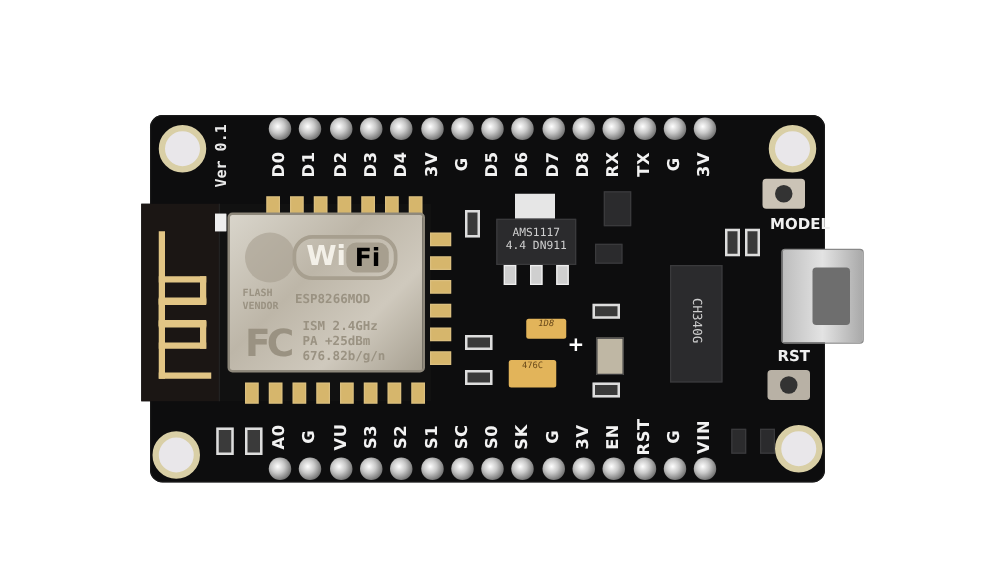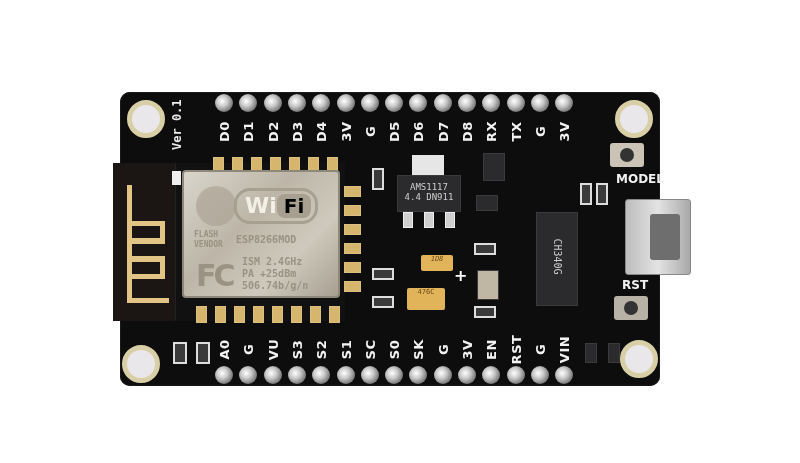--- a/index.html
+++ b/index.html
@@ -143,21 +143,21 @@
   <div class="wifi-logo">
     <span>Wi</span>
     <span class="fi">Fi</span>
   </div>
   <div class="shield-text" style="left:10px;top:58px;font-size:8px;">FLASH</div>
   <div class="shield-text" style="left:10px;top:68px;font-size:8px;">VENDOR</div>
   <div class="shield-text" style="left:52px;top:62px;">ESP8266MOD</div>
   <div class="fc-logo">FC</div>
   <div class="shield-text" style="left:58px;top:84px;">ISM 2.4GHz</div>
   <div class="shield-text" style="left:58px;top:96px;">PA +25dBm</div>
-  <div class="shield-text" style="left:58px;top:108px;">506.74b/g/n</div>
+  <div class="shield-text" style="left:58px;top:108px;">676.82b/g/n</div>
 </div>
 
 <div class="chip" style="left:412px;top:155px;width:32px;height:20px;background:#e6e6e6;border:none;"></div>
 <div class="chip" style="left:397px;top:175px;width:62px;height:35px;">
   <div style="margin-top:6px;">AMS1117</div>
   <div>4.4 DN911</div>
 </div>
 <div class="smd" style="left:403px;top:212px;width:8px;height:14px;"></div>
 <div class="smd" style="left:424px;top:212px;width:8px;height:14px;"></div>
 <div class="smd" style="left:445px;top:212px;width:8px;height:14px;"></div>

